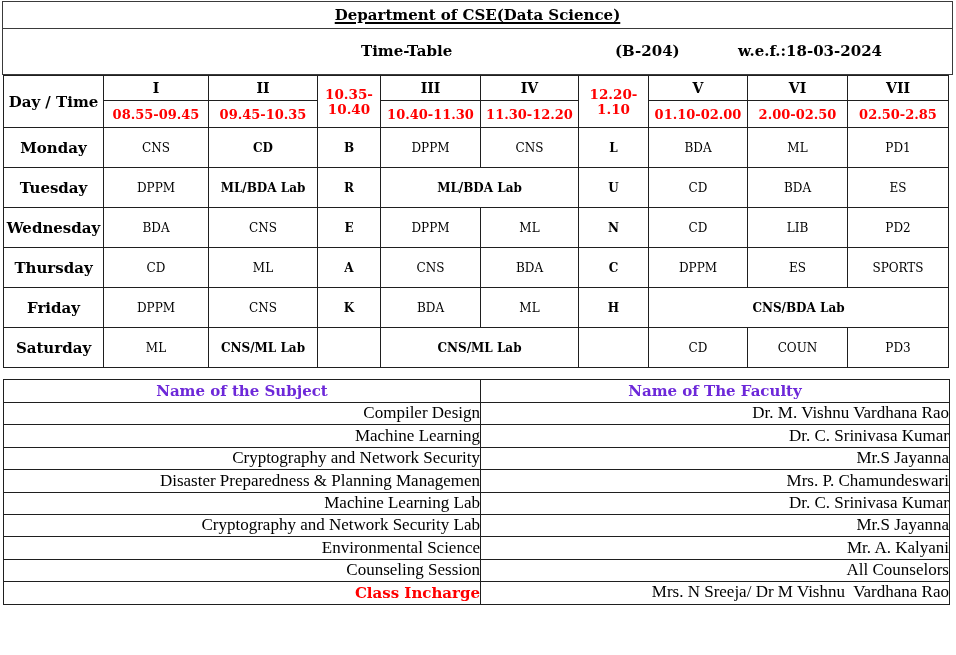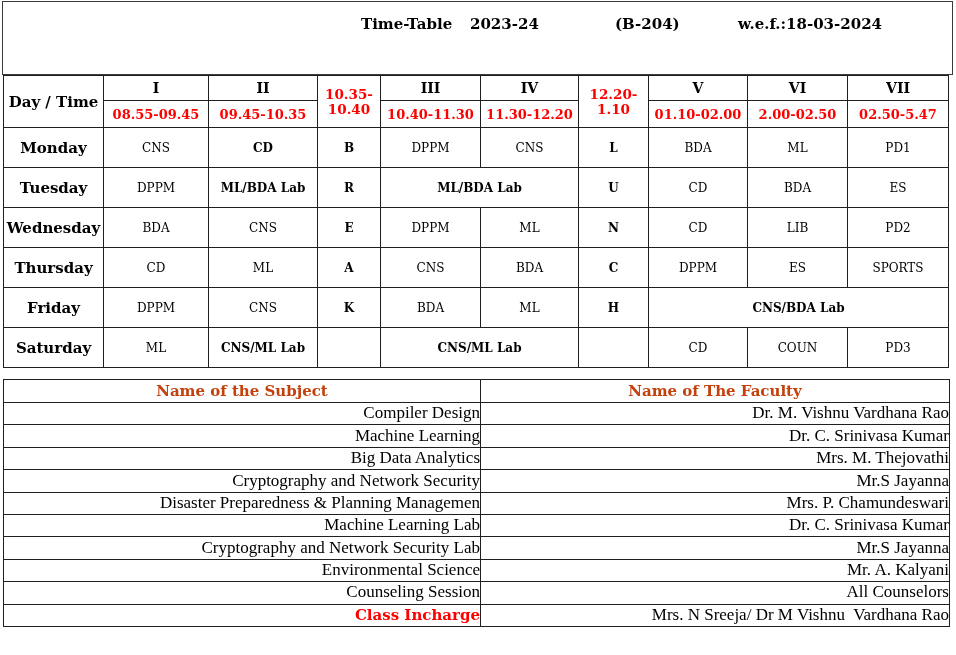--- a/index.html
+++ b/index.html
@@ -36,39 +36,41 @@
   .tt-gap { color:#ff0000; font-weight:bold; font-size:13.5px; line-height:15px; }
   .tt-gap span { display:block; }
   .timetable tbody th { font-weight:bold; font-size:15px; height:40px; }
   .timetable tbody td { font-size:12px; height:40px; font-weight:normal; }
   .timetable tbody td.b { font-weight:bold; }
 
   
   .subjects { position:absolute; left:3px; top:379px; width:946px; }
   .subjects th, .subjects td { border:1.5px solid #1f1f1f; background:#fff; overflow:hidden; }
   .subjects th {
-    color:#c2410c; font-weight:bold; font-size:15px; height:23px; text-align:center;
+    color:#6d28d9; font-weight:bold; font-size:15px; height:23px; text-align:center;
     font-family:"DejaVu Serif", serif;
   }
   .subjects td {
     font-family:"Liberation Serif", serif; font-size:17px; height:22.4px;
     text-align:right; padding:0 0 0 6px; white-space:pre; line-height:1.1;
   }
   .subjects tr.incharge td:first-child {
     color:#ff0000; font-weight:bold; font-family:"DejaVu Serif", serif; font-size:15px;
   }
   .subjects tr.incharge td:last-child { font-weight:normal; }
 </style>
 </head>
 <body>
 
 <div class="header-box">
+  <div class="title-row">
+    <span>Department of CSE(Data Science)</span>
+  </div>
   <div class="info-row">
     <span class="pos-tt">Time-Table</span>
-    <span class="pos-year">2023-24</span>
     <span class="pos-room">(B-204)</span>
     <span class="pos-wef">w.e.f.:18-03-2024</span>
   </div>
 </div>
 
 <table class="timetable">
   <colgroup>
     <col style="width:100px">
       <col style="width:105px">
       <col style="width:109px">
@@ -99,21 +101,21 @@
       <th>VI</th>
       <th>VII</th>
     </tr>
     <tr class="tt-time">
       <td>08.55-09.45</td>
       <td>09.45-10.35</td>
       <td>10.40-11.30</td>
       <td>11.30-12.20</td>
       <td>01.10-02.00</td>
       <td>2.00-02.50</td>
-      <td>02.50-5.47</td>
+      <td>02.50-2.85</td>
     </tr>
   </thead>
   <tbody id="tt-body">
       <tr>
         <th>Monday</th>
         <td>CNS</td>
         <td class="b">CD</td>
         <td class="b">B</td>
         <td>DPPM</td>
         <td>CNS</td>
@@ -195,24 +197,20 @@
   <tbody id="subj-body">
       <tr>
         <td>Compiler Design</td>
         <td>Dr. M. Vishnu Vardhana Rao</td>
       </tr>
       <tr>
         <td>Machine Learning</td>
         <td>Dr. C. Srinivasa Kumar</td>
       </tr>
       <tr>
-        <td>Big Data Analytics</td>
-        <td>Mrs. M. Thejovathi</td>
-      </tr>
-      <tr>
         <td>Cryptography and Network Security</td>
         <td>Mr.S Jayanna</td>
       </tr>
       <tr>
         <td>Disaster Preparedness &amp; Planning Managemen</td>
         <td>Mrs. P. Chamundeswari</td>
       </tr>
       <tr>
         <td>Machine Learning Lab</td>
         <td>Dr. C. Srinivasa Kumar</td>

